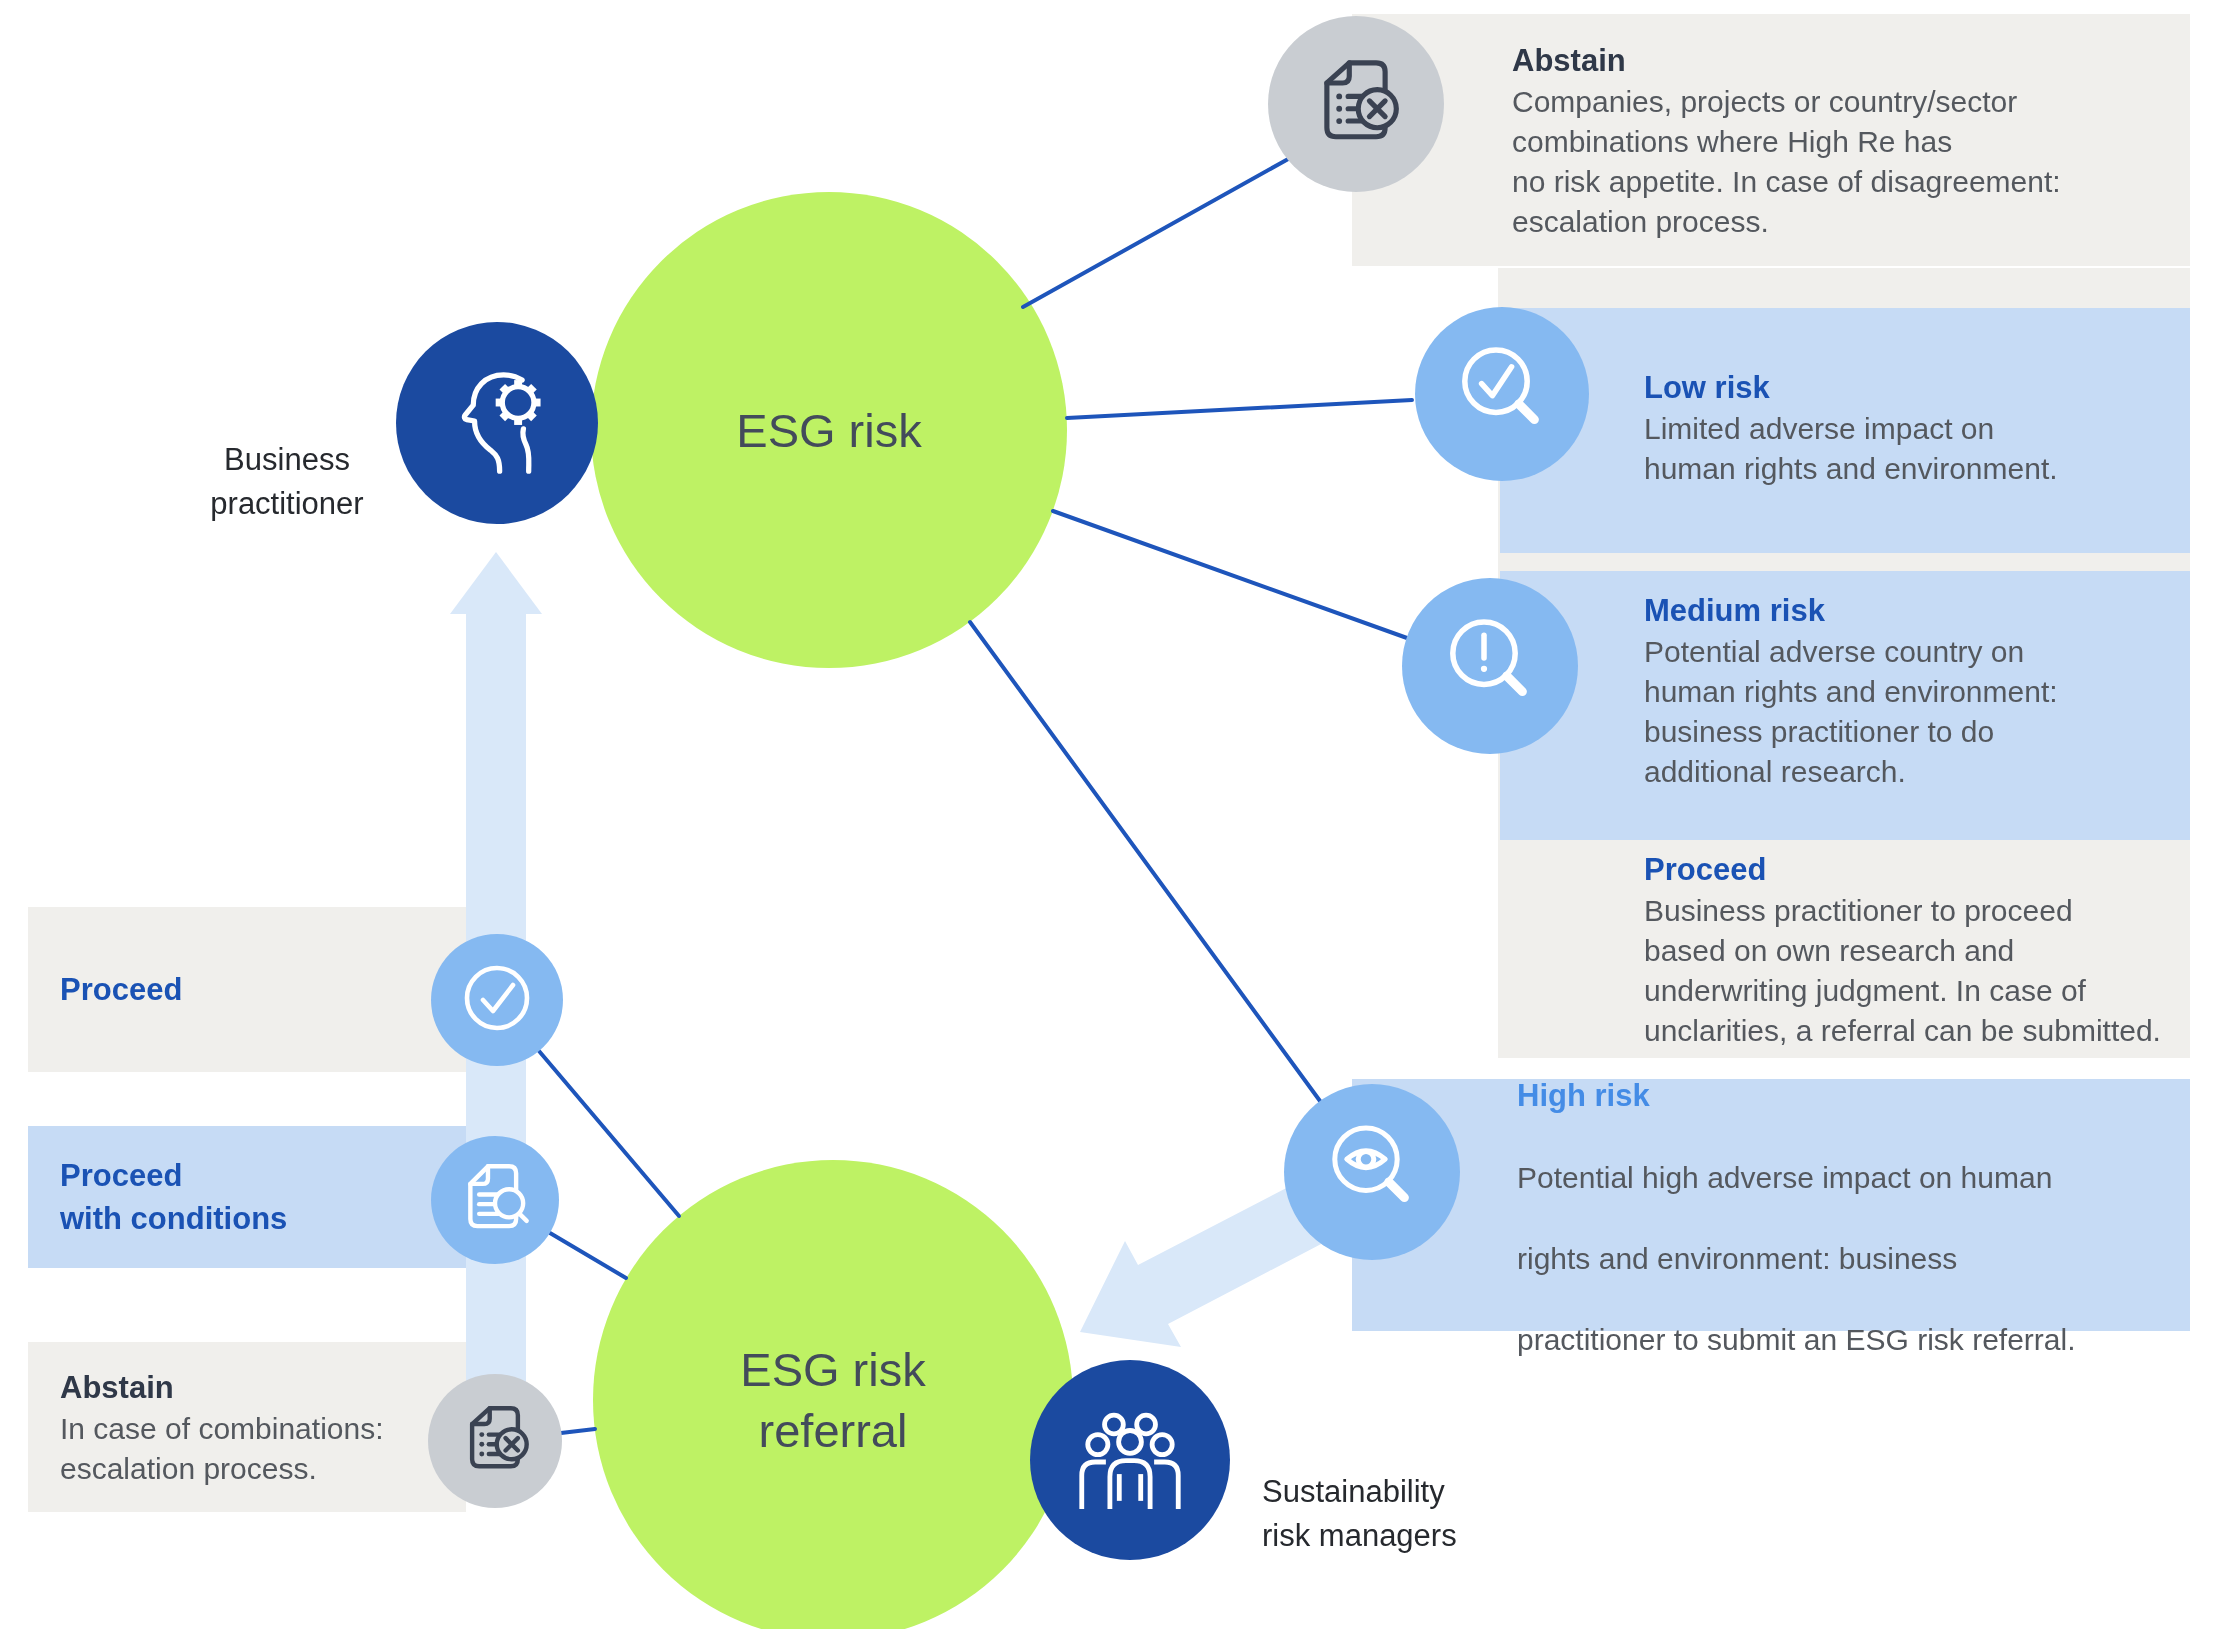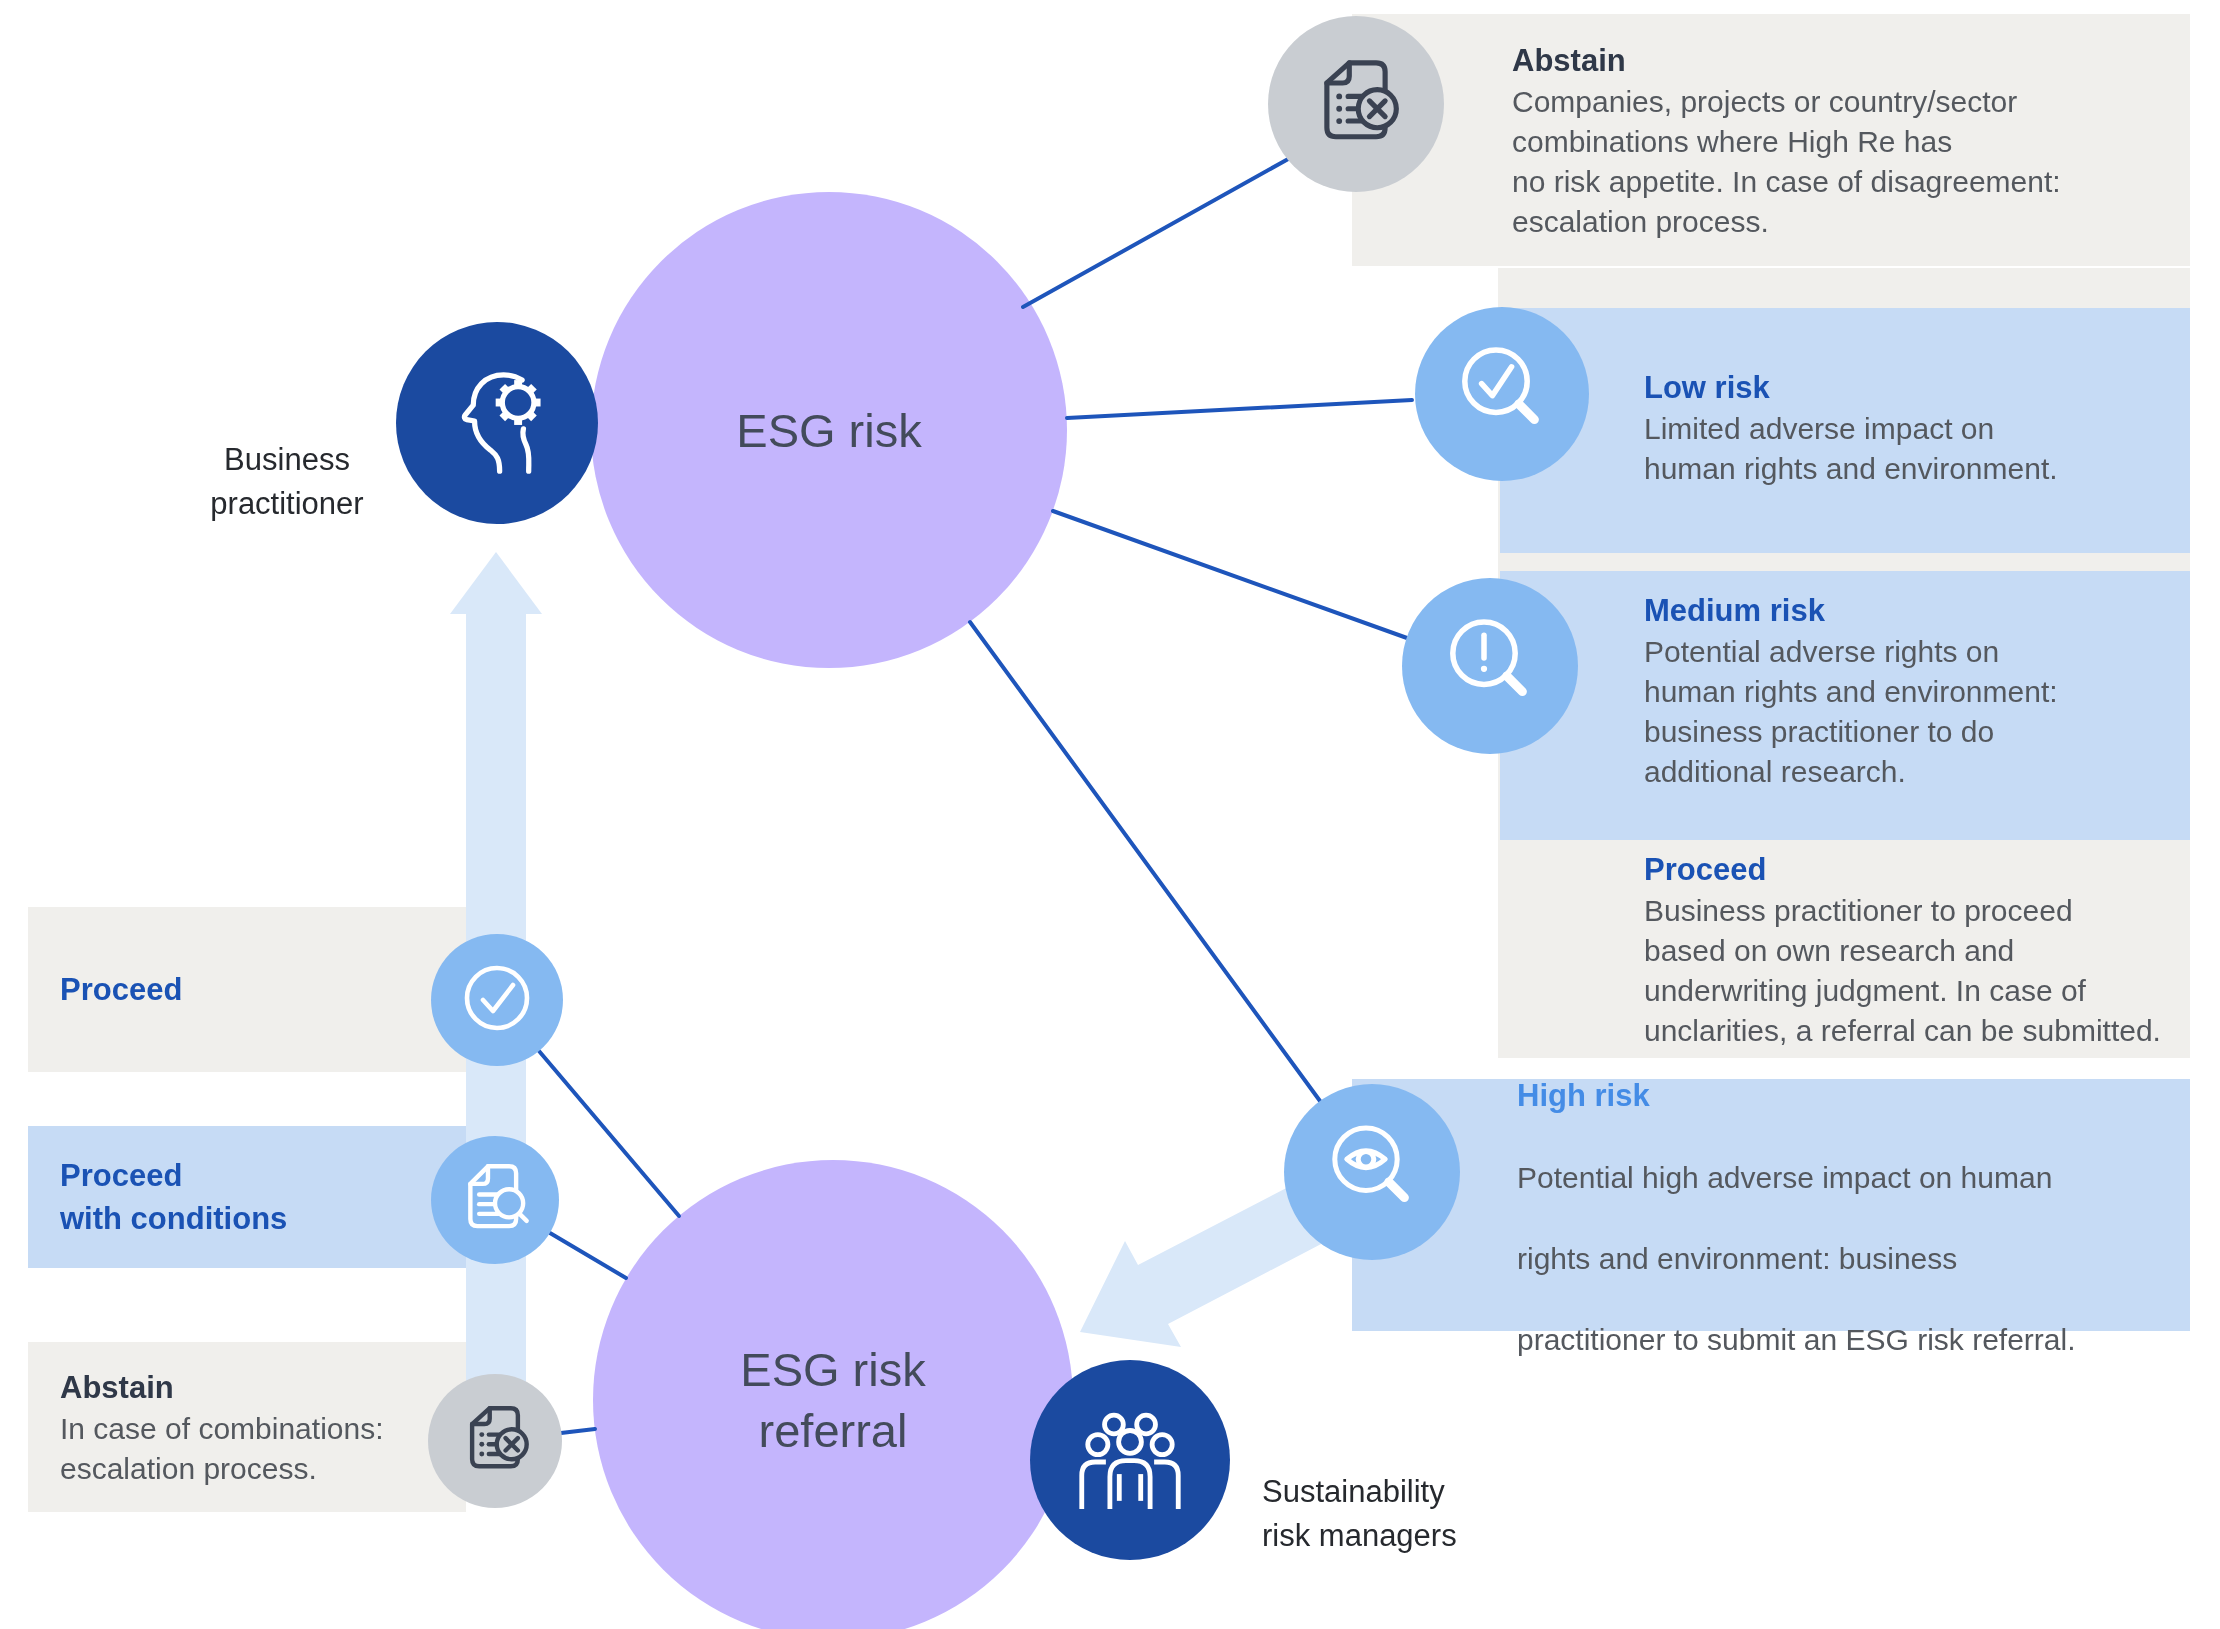--- a/index.html
+++ b/index.html
@@ -1,21 +1,21 @@
 <!DOCTYPE html>
 <html><head>
 <meta charset="utf-8">
 <style>
   html,body{margin:0;padding:0;background:#ffffff;}
   #canvas{position:relative;width:2220px;height:1629px;background:#ffffff;overflow:hidden;
           font-family:"Liberation Sans",sans-serif;}
   .box{position:absolute;}
   .gray-box{background:#f0efec;}
   .blue-box{background:#c6dbf5;}
-  .big-circle{position:absolute;border-radius:50%;background:#c4b5fd;
+  .big-circle{position:absolute;border-radius:50%;background:#bef264;
               display:flex;flex-direction:column;align-items:center;justify-content:center;}
   .big-title{font-size:47px;line-height:61px;color:#434b5b;text-align:center;font-weight:400;}
   .icon-circle{position:absolute;border-radius:50%;display:flex;align-items:center;justify-content:center;}
   .blue-ic{background:#85b9f1;}
   .gray-ic{background:#c9cdd2;}
   .dark-ic{background:#1b4aa0;}
   .section{position:absolute;display:flex;flex-direction:column;justify-content:center;}
   .heading{font-size:31px;line-height:43px;font-weight:700;white-space:nowrap;margin:0;}
   .h-blue{color:#1a52b4;}
   .h-dark{color:#2f3848;}
@@ -213,21 +213,21 @@
   </div>
 
   <div class="section" style="left:1644px;top:308px;height:238px;">
     <p class="heading h-blue">Low risk</p>
     <p class="body-line">Limited adverse impact on</p>
     <p class="body-line">human rights and environment.</p>
   </div>
 
   <div class="section" style="left:1644px;top:571px;height:239px;">
     <p class="heading h-blue">Medium risk</p>
-    <p class="body-line">Potential adverse rights on</p>
+    <p class="body-line">Potential adverse country on</p>
     <p class="body-line">human rights and environment:</p>
     <p class="body-line">business practitioner to do</p>
     <p class="body-line">additional research.</p>
   </div>
 
   <div class="section" style="left:1644px;top:840px;height:218px;">
     <p class="heading h-blue">Proceed</p>
     <p class="body-line">Business practitioner to proceed</p>
     <p class="body-line">based on own research and</p>
     <p class="body-line">underwriting judgment. In case of</p>

